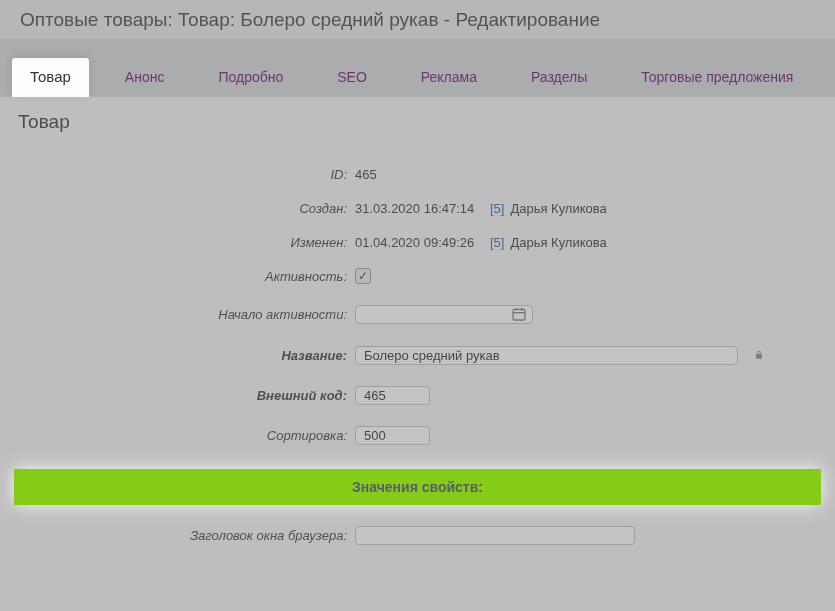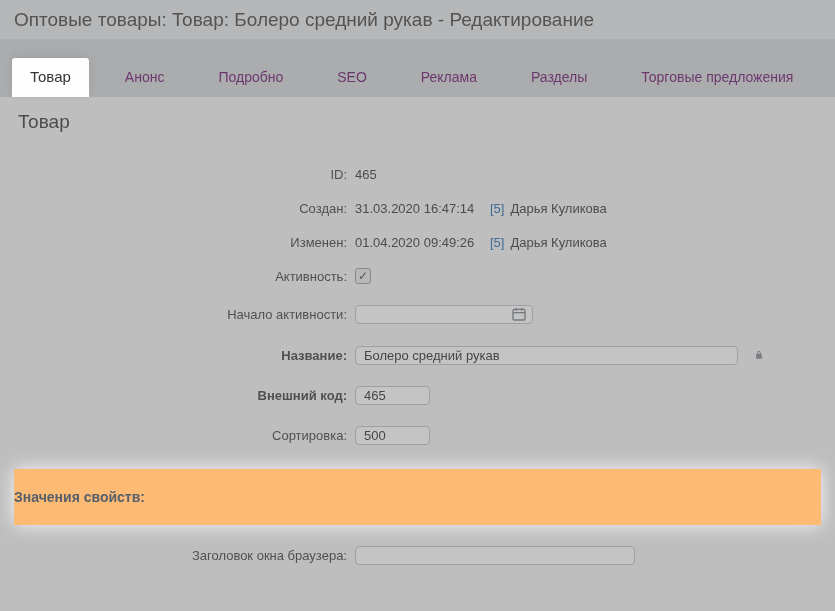--- a/index.html
+++ b/index.html
@@ -15,21 +15,21 @@
     position: relative;
   }
   .dim-overlay {
     position: absolute;
     inset: 0;
     background: rgba(100,100,100,0.38);
     pointer-events: none;
     z-index: 50;
   }
   .page-title {
-    padding: 10px 14px;
+    padding: 10px 20px;
     font-size: 19px;
     color: #4a4a4a;
     background: #e8eaec;
     height: 39px;
     display: flex;
     align-items: center;
   }
   .tabs {
     display: flex;
     gap: 18px;
@@ -73,20 +73,21 @@
     align-items: center;
     padding: 4px 0;
     min-height: 34px;
   }
   .row .lbl {
     width: 355px;
     text-align: right;
     padding-right: 8px;
     color: #444;
     font-size: 13px;
+    font-style: italic;
   }
   .row .lbl.bold { font-weight: bold; }
   .row .val {
     display: flex;
     align-items: center;
     gap: 6px;
     font-size: 13px;
     color: #3c3c3c;
   }
   .text-input {
@@ -139,25 +140,26 @@
     margin-left: 6px;
     display: inline-flex;
     align-items: center;
     justify-content: center;
     color: #8a9096;
     cursor: pointer;
   }
   .lock-col svg { width: 10px; height: 14px; display:block; }
   .section-header {
     margin: 14px 14px 10px 14px;
-    background: #fdba74;
+    background: #84cc16;
     color: #56606a;
     font-weight: bold;
     font-size: 14px;
-    padding: 20px 0;
+    text-align: center;
+    padding: 10px 0;
     position: relative;
     z-index: 60;
     box-shadow: 0 0 18px rgba(255,255,255,0.9);
   }
 </style>
 </head>
 <body>
 
 <div class="page-title">Оптовые товары: Товар: Болеро средний рукав - Редактирование</div>
 

